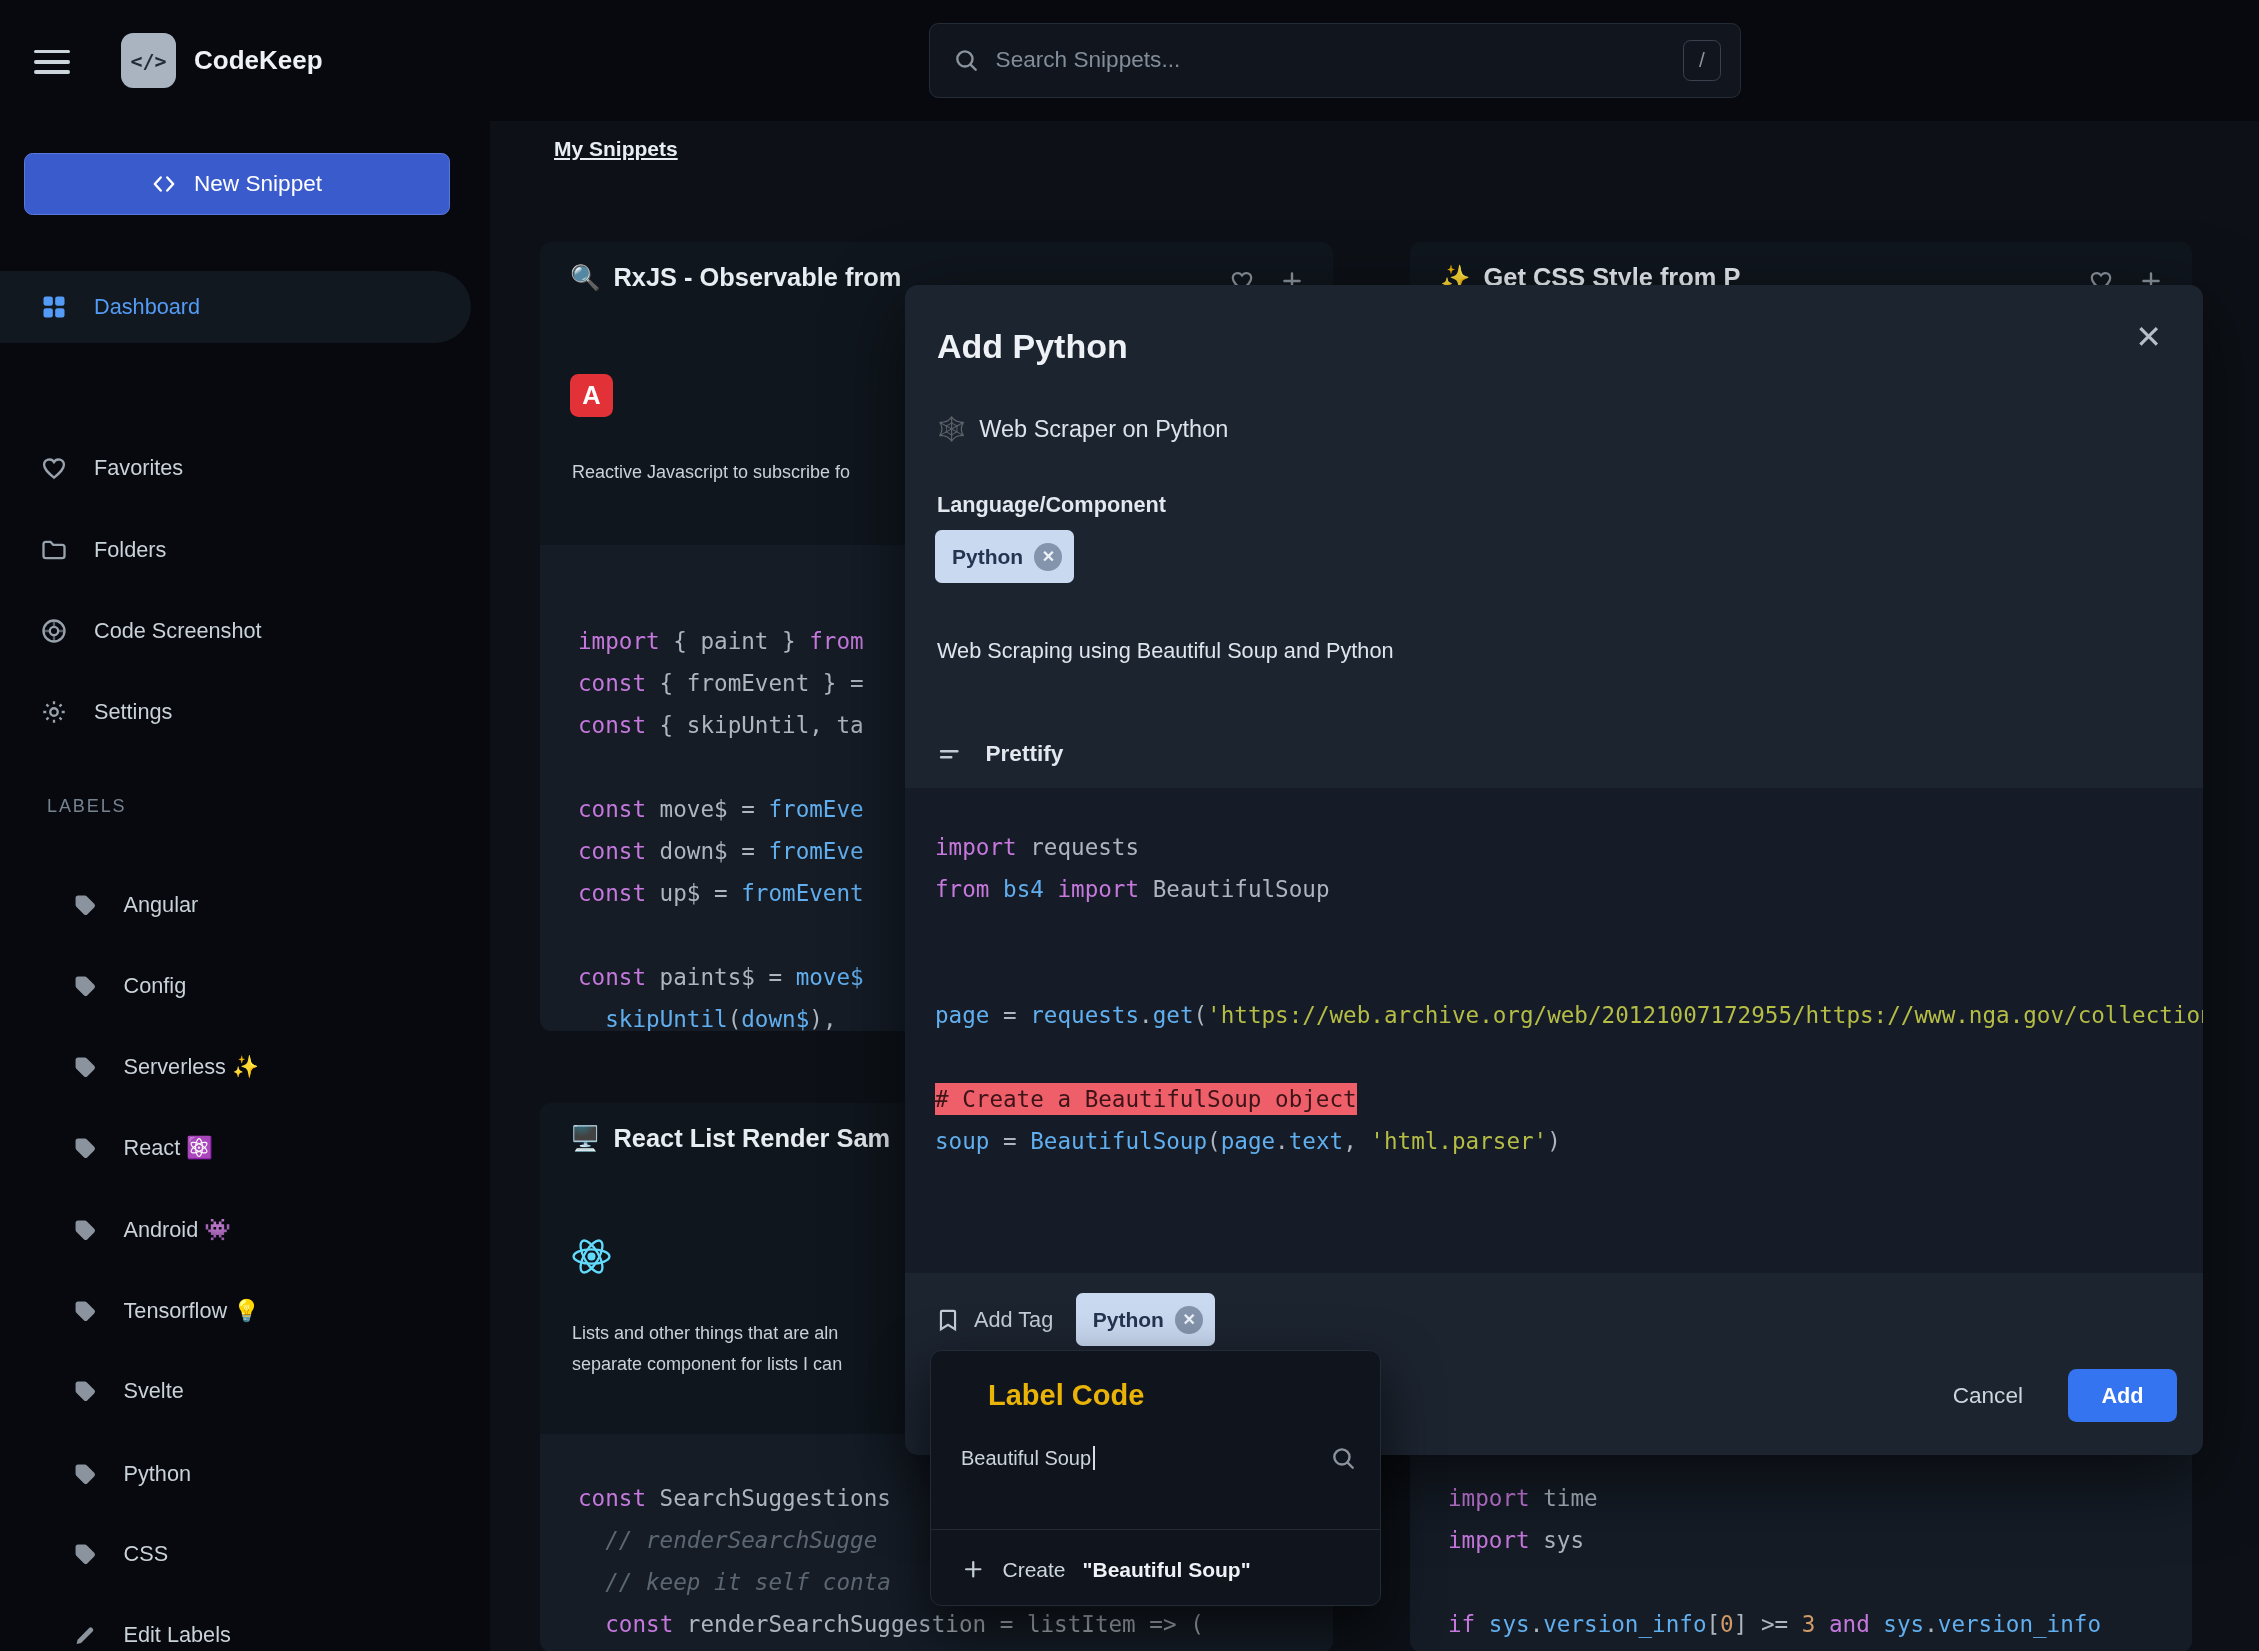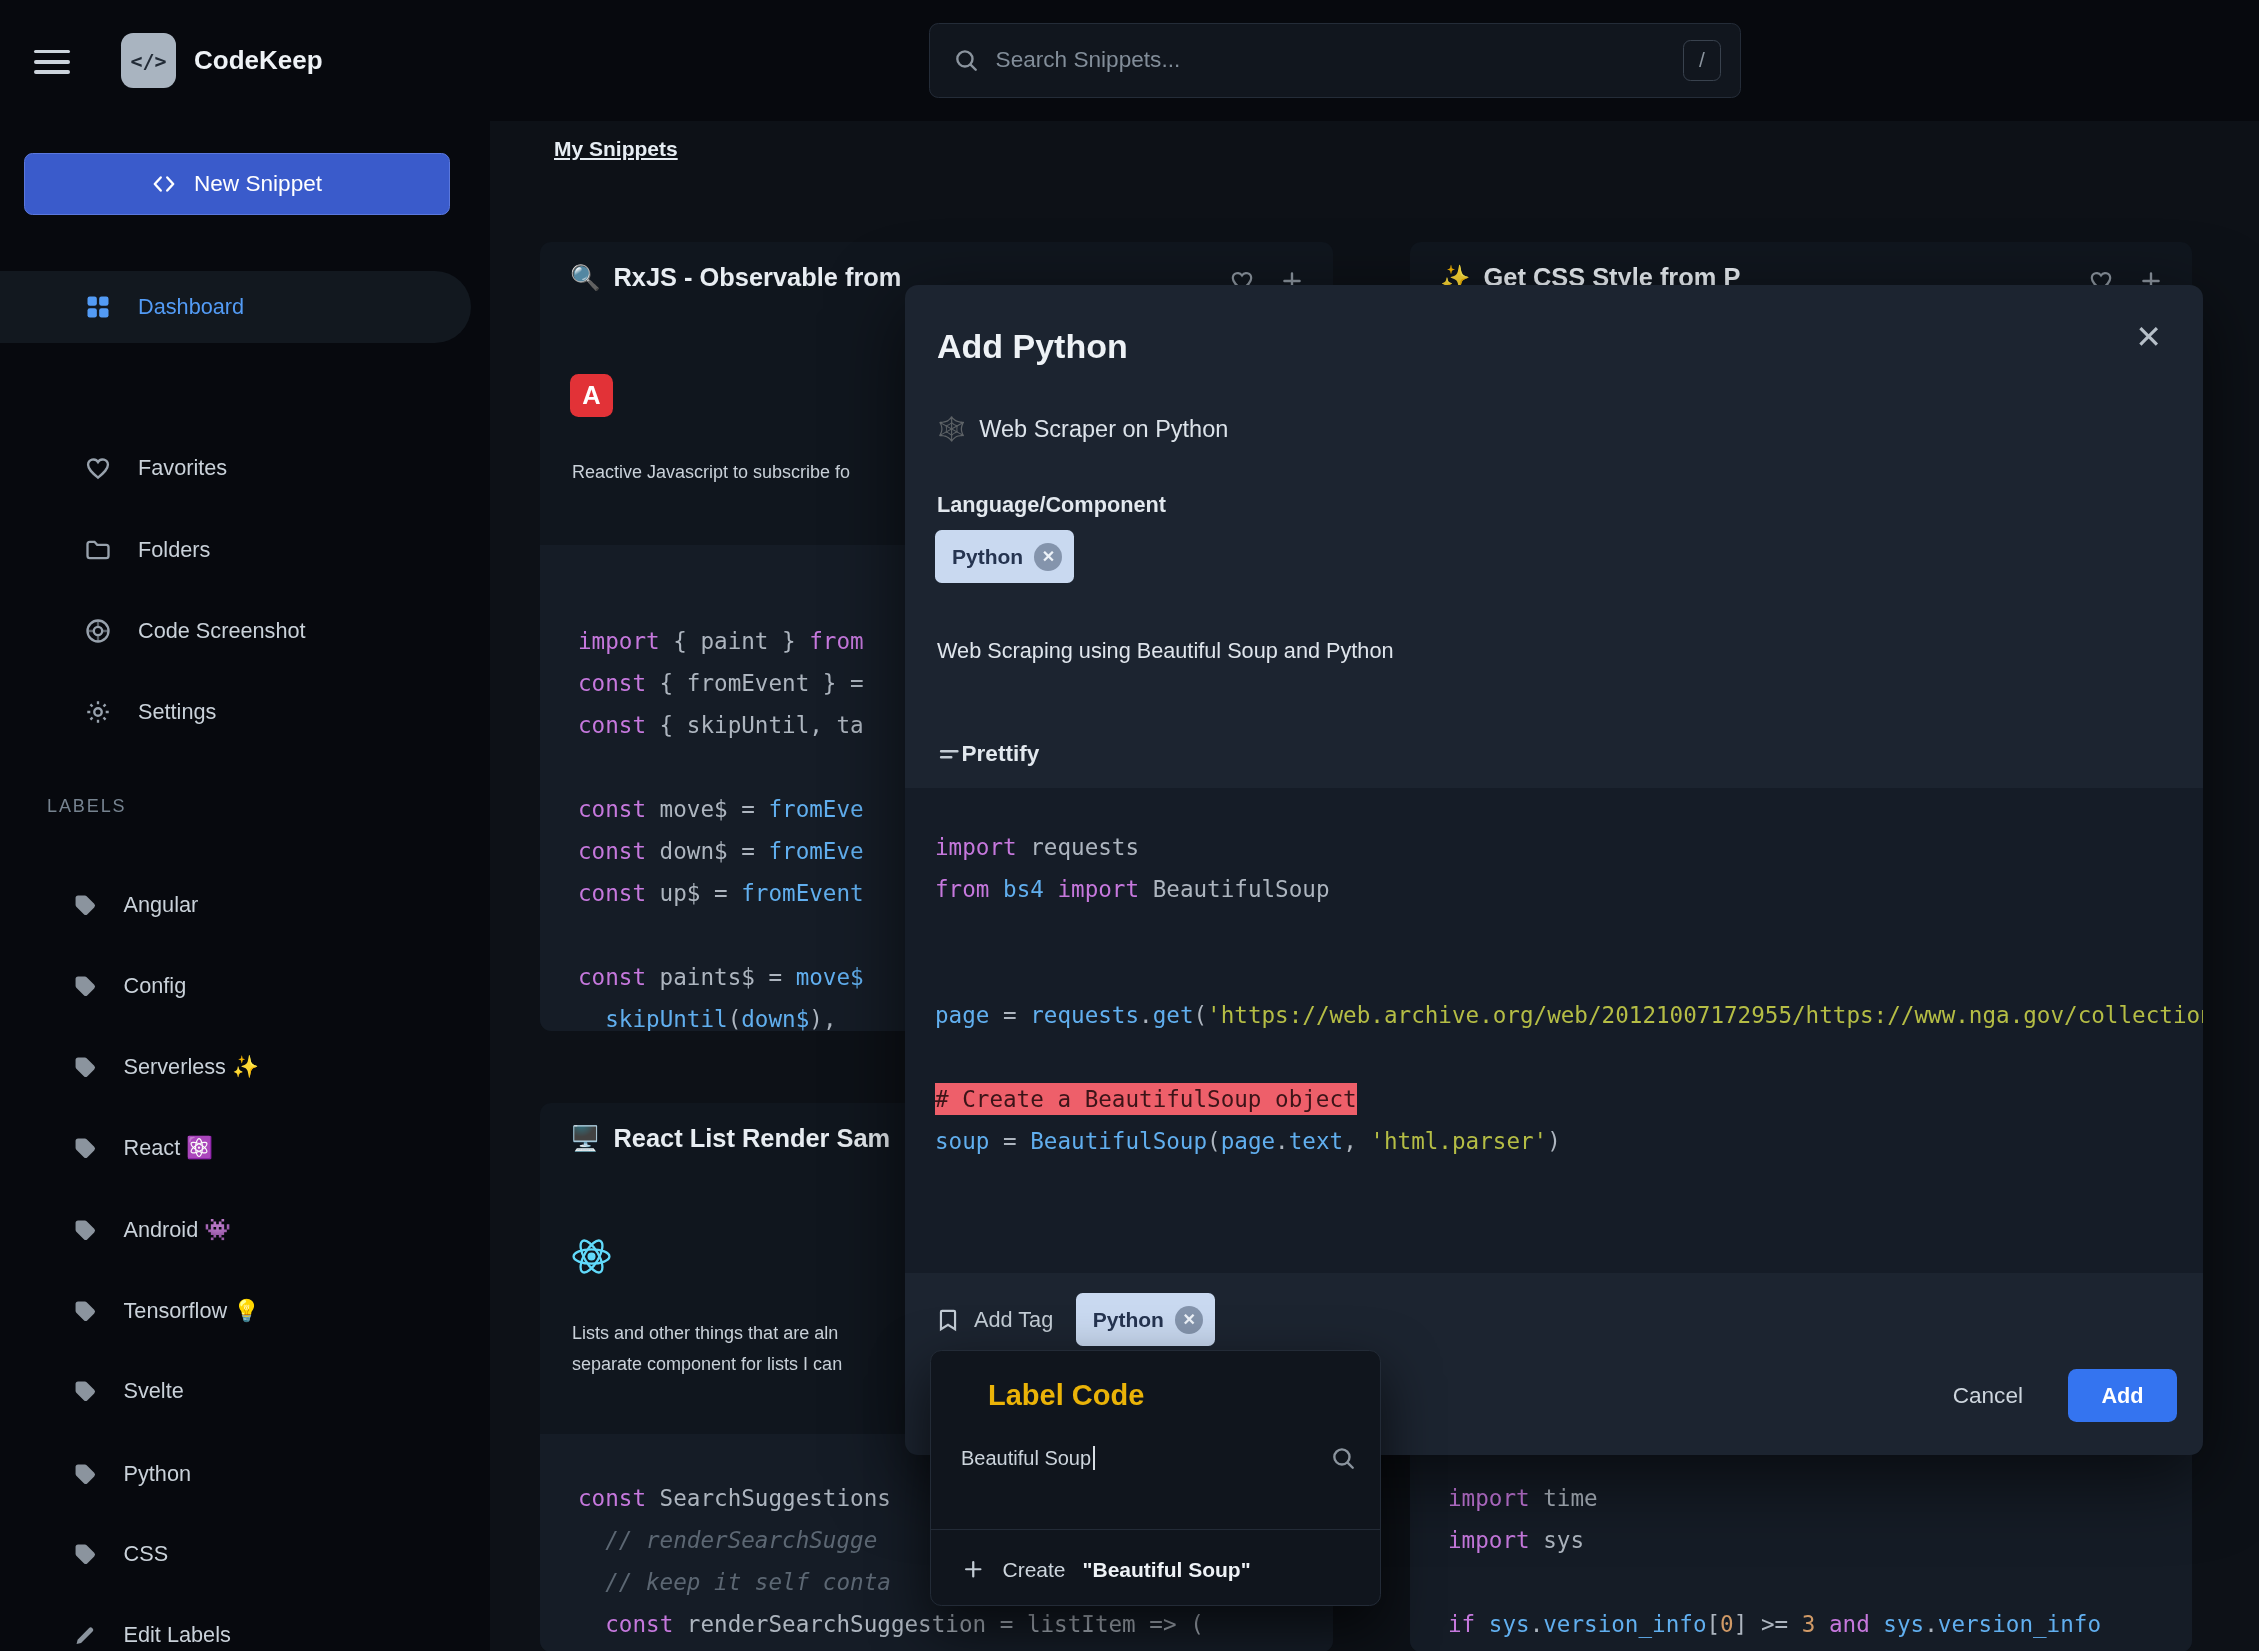--- a/index.html
+++ b/index.html
@@ -29,21 +29,21 @@
   .search input::placeholder { color:#828d99; }
   .kbd { min-width:38px; height:41px; border:1.9px solid #39424e; border-radius:7.5px; color:#8b949e;
          font-size:21px; display:flex; align-items:center; justify-content:center; padding:0 7.5px; }
 
   
   .sidebar { position:absolute; left:0; top:121px; bottom:0; width:490px; background:#07090e; z-index:4; }
   .new-snippet { position:absolute; left:23.5px; top:32px; width:426px; height:62px; background:#3a5bcb;
                  border:0.9px solid #5b78dd; border-radius:8.5px; display:flex; align-items:center;
                  justify-content:center; gap:17px; color:#fff; font-size:22.6px; cursor:pointer; }
   .nav-item { position:absolute; left:0; width:471px; height:72px; display:flex; align-items:center;
-              gap:26px; padding-left:84px; color:#c9d1d9; font-size:21.7px; cursor:pointer; }
+              gap:26px; padding-left:40px; color:#c9d1d9; font-size:21.7px; cursor:pointer; }
   .nav-item .nicon { width:28px; height:28px; color:#98a2ad; flex:none; display:flex; }
   .nav-item.active { background:#12181f; border-radius:0 36px 36px 0; color:#539bf5; }
   .nav-item.active .nicon { color:#539bf5; }
   .labels-header { position:absolute; left:47px; top:675px; font-size:18px; color:#768390; letter-spacing:1.9px; }
   .label-item { position:absolute; left:0; width:471px; height:56px; display:flex; align-items:center;
                 gap:26px; padding-left:73px; color:#c9d1d9; font-size:21.7px; cursor:pointer; }
   .label-item .licon { width:24.5px; height:24.5px; color:#8b949e; flex:none; display:flex; }
 
   
   .main-title { position:absolute; left:554px; top:137px; font-size:21px; font-weight:bold; color:#e6edf3;text-decoration:underline; }
@@ -82,21 +82,21 @@
   .modal-close { position:absolute; right:41px; top:36px; font-size:32px; color:#b6bfc8; cursor:pointer; line-height:1; }
   .snippet-name { position:absolute; left:32px; top:130px; display:flex; gap:13px; align-items:center;
                   font-size:23.5px; color:#dce3ea; }
   .lang-label { position:absolute; left:32px; top:207px; font-size:21.7px; font-weight:bold; color:#e2e8ee; }
   .chip { display:inline-flex; align-items:center; gap:11.3px; background:#c9d9f0; color:#253450;
           font-weight:bold; font-size:21px; border-radius:6.6px; padding:0 11.3px 0 17px; height:53px; }
   .chip .x { width:28px; height:28px; border-radius:50%; background:#8494ac; color:#edf2f8; flex:none;
              display:flex; align-items:center; justify-content:center; font-size:16px; cursor:pointer; }
   .lang-chip-wrap { position:absolute; left:30px; top:245px; }
   .modal-desc { position:absolute; left:32px; top:353px; font-size:21.7px; color:#dfe5ec; }
-  .prettify { position:absolute; left:32px; top:456px; display:flex; gap:0; align-items:center;
+  .prettify { position:absolute; left:32px; top:456px; display:flex; gap:24px; align-items:center;
               font-size:22.6px; font-weight:bold; color:#e2e8ee; cursor:pointer; }
   .prettify .picon { color:#c3ccd5; display:flex; }
   .modal-code { position:absolute; left:0; right:0; top:503px; height:485px; background:#151c27;
                 padding:38px 30px; overflow:hidden; }
   .tag-row { position:absolute; left:30px; top:1008px; display:flex; align-items:center; gap:22.6px; }
   .addtag { display:flex; gap:13px; align-items:center; color:#c3ccd5; font-size:21.7px; cursor:pointer; }
   .modal-buttons { position:absolute; right:26px; top:1084px; display:flex; align-items:center; gap:45px; }
   .cancel { font-size:22.6px; color:#cdd5dd; cursor:pointer; }
   .add-btn { width:109px; height:53px; background:#3474f0; border-radius:8.5px; color:#fff; font-size:21.7px;
              font-weight:bold; display:flex; align-items:center; justify-content:center; cursor:pointer; }

